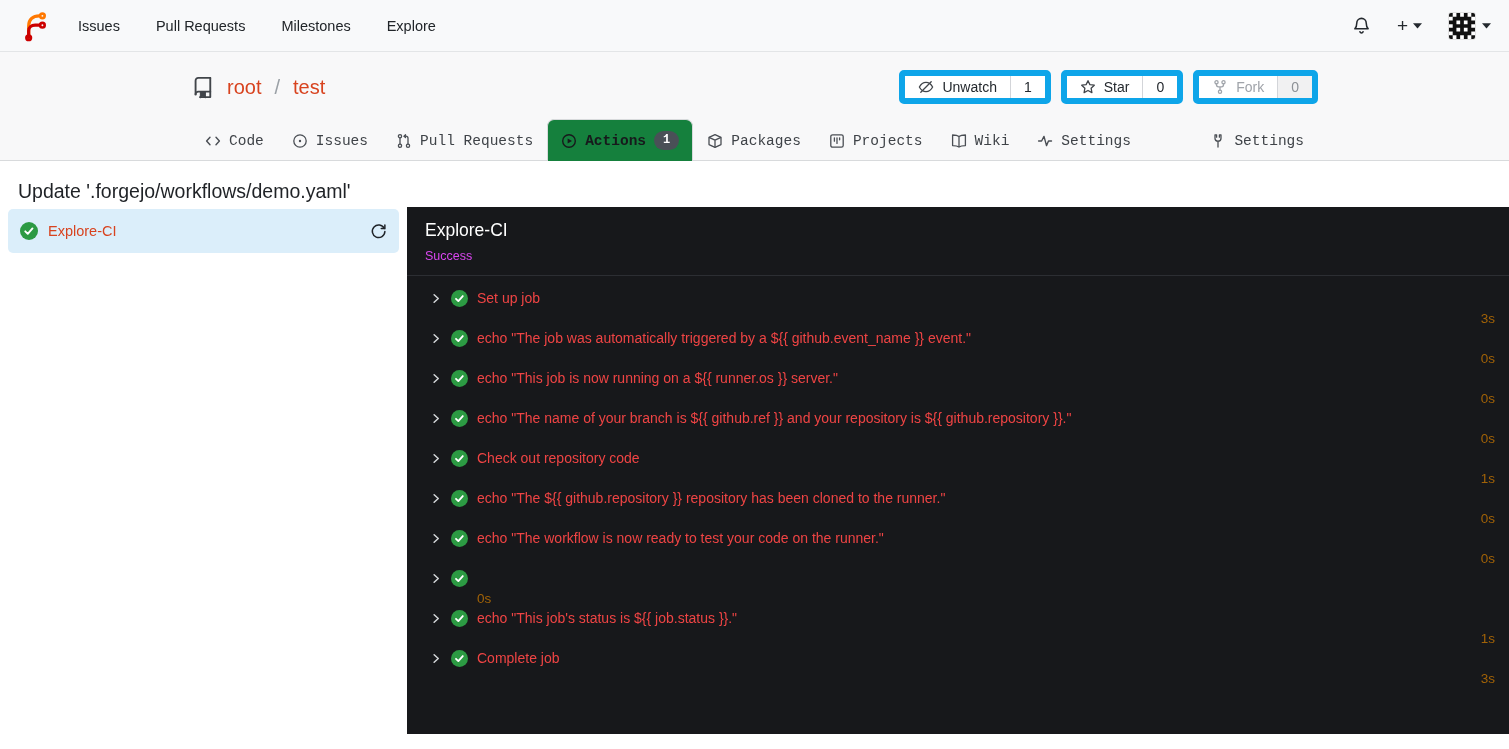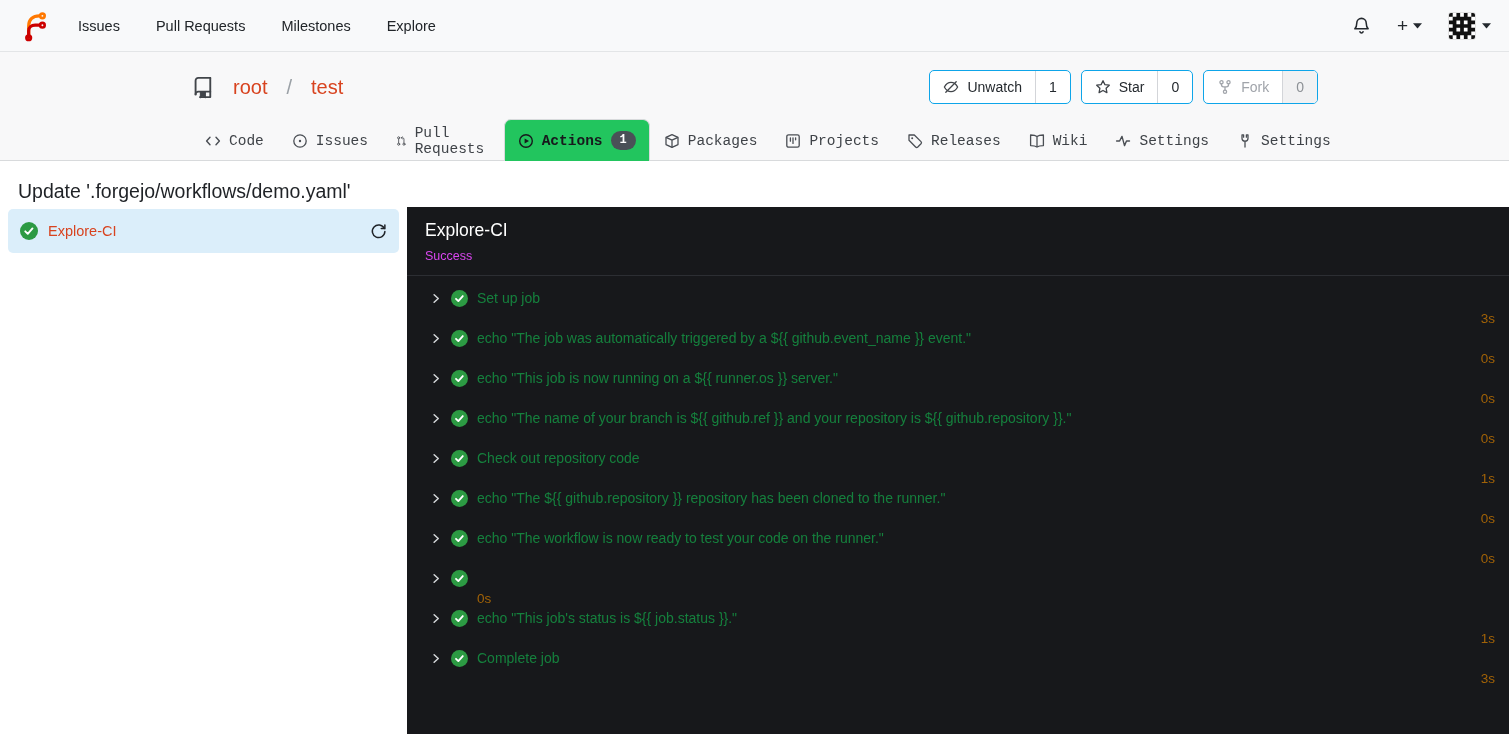--- a/index.html
+++ b/index.html
@@ -24,48 +24,48 @@
   .icon-btn { display:flex; align-items:center; gap:5px; color:#24292e; cursor:pointer; }
   .plus-label { font-size:19px; font-weight:400; line-height:1; }
   .caret { color:#24292e; }
   .avatar-wrap { display:flex; align-items:center; gap:6px; cursor:pointer; }
   .avatar { width:28px; height:28px; background:#fff; border:1px solid #e0e0e0; border-radius:3px; }
 
   
   .repo-header { background:#f8f8f9; }
   .repo-container { width:1127px; margin:0 auto; padding-top:16px; }
   .repo-toprow { display:flex; align-items:center; height:38px; }
-  .repo-title { display:flex; align-items:center; gap:17px; font-size:20px; }
+  .repo-title { display:flex; align-items:center; gap:11px; font-size:20px; }
   .repo-title .repo-icon { color:#41454a; }
   .repo-link { color:#d8431f; text-decoration:none; cursor:pointer; }
   .repo-sep { color:#9aa0a6; margin:0 2px; }
   .repo-actions { margin-left:auto; display:flex; gap:10px; }
   .seg-btn {
     display:flex; align-items:stretch; height:34px; background:#fff;
-    border:1px solid #0ea5e9; border-radius:5px; overflow:hidden;
+    border:6px solid #0ea5e9; border-radius:5px; overflow:hidden;
     font-size:14px; color:#24292e; cursor:pointer;
   }
   .seg-btn .main { display:flex; align-items:center; gap:8px; padding:0 13px; }
   .seg-btn .count { display:flex; align-items:center; padding:0 13px; border-left:1px solid #d3d5d9; font-weight:500; }
   .seg-btn .bicon { color:#41454a; }
   .seg-btn.disabled { color:#a0a4aa; cursor:default; }
   .seg-btn.disabled .bicon { color:#a0a4aa; }
   .seg-btn.disabled .count { background:#f1f1f2; color:#8d9196; }
 
   
   .tabbar-wrap { margin-top:13px; border-bottom:1px solid #d8dadc; }
   .tabbar { width:1127px; margin:0 auto; display:flex; align-items:flex-end;font-family:Liberation Mono, monospace; }
   .tab {
     display:flex; align-items:center; gap:8px; height:42px; padding:0 13px;
     font-size:14.5px; color:#3f4348; cursor:pointer; margin-bottom:-1px;
     border:1px solid transparent; border-bottom:none;
   }
   .tab .ticon { color:#4a4e54; }
   .tab.active {
-    background:#22c55e; border-color:#d8dadc; border-radius:7px 7px 0 0;
+    background:#15803d; border-color:#d8dadc; border-radius:7px 7px 0 0;
     font-weight:600; color:#17191c; box-shadow:0 1px 0 #fff;
   }
   .tab.active .ticon { color:#17191c; }
   .tab-badge {
     background:#4a5057; color:#fff; font-size:12px; font-weight:600;
     padding:2px 9px; border-radius:10px; line-height:1.25;
   }
   .tab-settings { margin-left:auto; }
 
   
@@ -83,21 +83,21 @@
   .log-header { padding:13px 18px 12px; border-bottom:1px solid #2c2e33; }
   .log-title { font-size:17.5px; font-weight:500; color:#ffffff; }
   .log-status { font-size:12.5px; color:#d946ef; margin-top:8px; }
   .steps { padding-top:2px; }
   .step-row {
     height:40px; display:flex; align-items:center; gap:9px;
     padding:0 14px 0 23px; font-size:14px; cursor:pointer;
   }
   .step-chevron { color:#d4d7da; flex:none; }
   .step-check { flex:none; }
-  .step-name { flex:1; color:#15803d; white-space:nowrap; overflow:hidden; text-overflow:ellipsis; }
+  .step-name { flex:1; color:#ef4444; white-space:nowrap; overflow:hidden; text-overflow:ellipsis; }
   .step-time { color:#a16207; font-size:13.5px; flex:none;margin-top:40px; }
 </style>
 </head>
 <body>
 
 <div class="navbar">
   <span class="logo">
     <svg width="32" height="32" viewBox="0 0 24 24" fill="none" stroke-linecap="round">
       <path stroke="#ff7800" stroke-width="2.4" d="M8 20.5 V12 C8 7.2 11.2 4.4 16 4.4"></path>
       <circle cx="18.3" cy="4.4" r="1.7" stroke="#ff7800" stroke-width="2"></circle>
@@ -233,27 +233,20 @@
       </div>
       <div class="tab">
         <svg class="ticon" width="16" height="16" viewBox="0 0 16 16" fill="none" stroke="currentColor" stroke-width="1.3" stroke-linecap="round">
             <rect x="1.8" y="1.8" width="12.4" height="12.4" rx="1.8"></rect>
             <path d="M5.4 4.8v3.4M8 4.8v5.6M10.6 4.8v2"></path>
           </svg>
         <span>Projects</span>
       </div>
       <div class="tab">
         <svg class="ticon" width="16" height="16" viewBox="0 0 16 16" fill="none" stroke="currentColor" stroke-width="1.3" stroke-linejoin="round">
-            <path d="M2 2h5.3L14 8.6a1.6 1.6 0 0 1 0 2.2l-3.2 3.2a1.6 1.6 0 0 1-2.2 0L2 7.3Z"></path>
-            <circle cx="5.2" cy="5.2" r="1" fill="currentColor" stroke="none"></circle>
-          </svg>
-        <span>Releases</span>
-      </div>
-      <div class="tab">
-        <svg class="ticon" width="16" height="16" viewBox="0 0 16 16" fill="none" stroke="currentColor" stroke-width="1.3" stroke-linejoin="round">
             <path d="M8 3.4C6.5 2.3 4.6 2 1.6 2v10.6c3 0 4.9.3 6.4 1.4 1.5-1.1 3.4-1.4 6.4-1.4V2c-3 0-4.9.3-6.4 1.4Z"></path>
             <path d="M8 3.4V14"></path>
           </svg>
         <span>Wiki</span>
       </div>
       <div class="tab">
         <svg class="ticon" width="16" height="16" viewBox="0 0 16 16" fill="none" stroke="currentColor" stroke-width="1.4" stroke-linecap="round" stroke-linejoin="round">
             <path d="M1.6 8h3L7 3.4l2.5 9.2L11.5 8h3"></path>
           </svg>
         <span>Settings</span>

